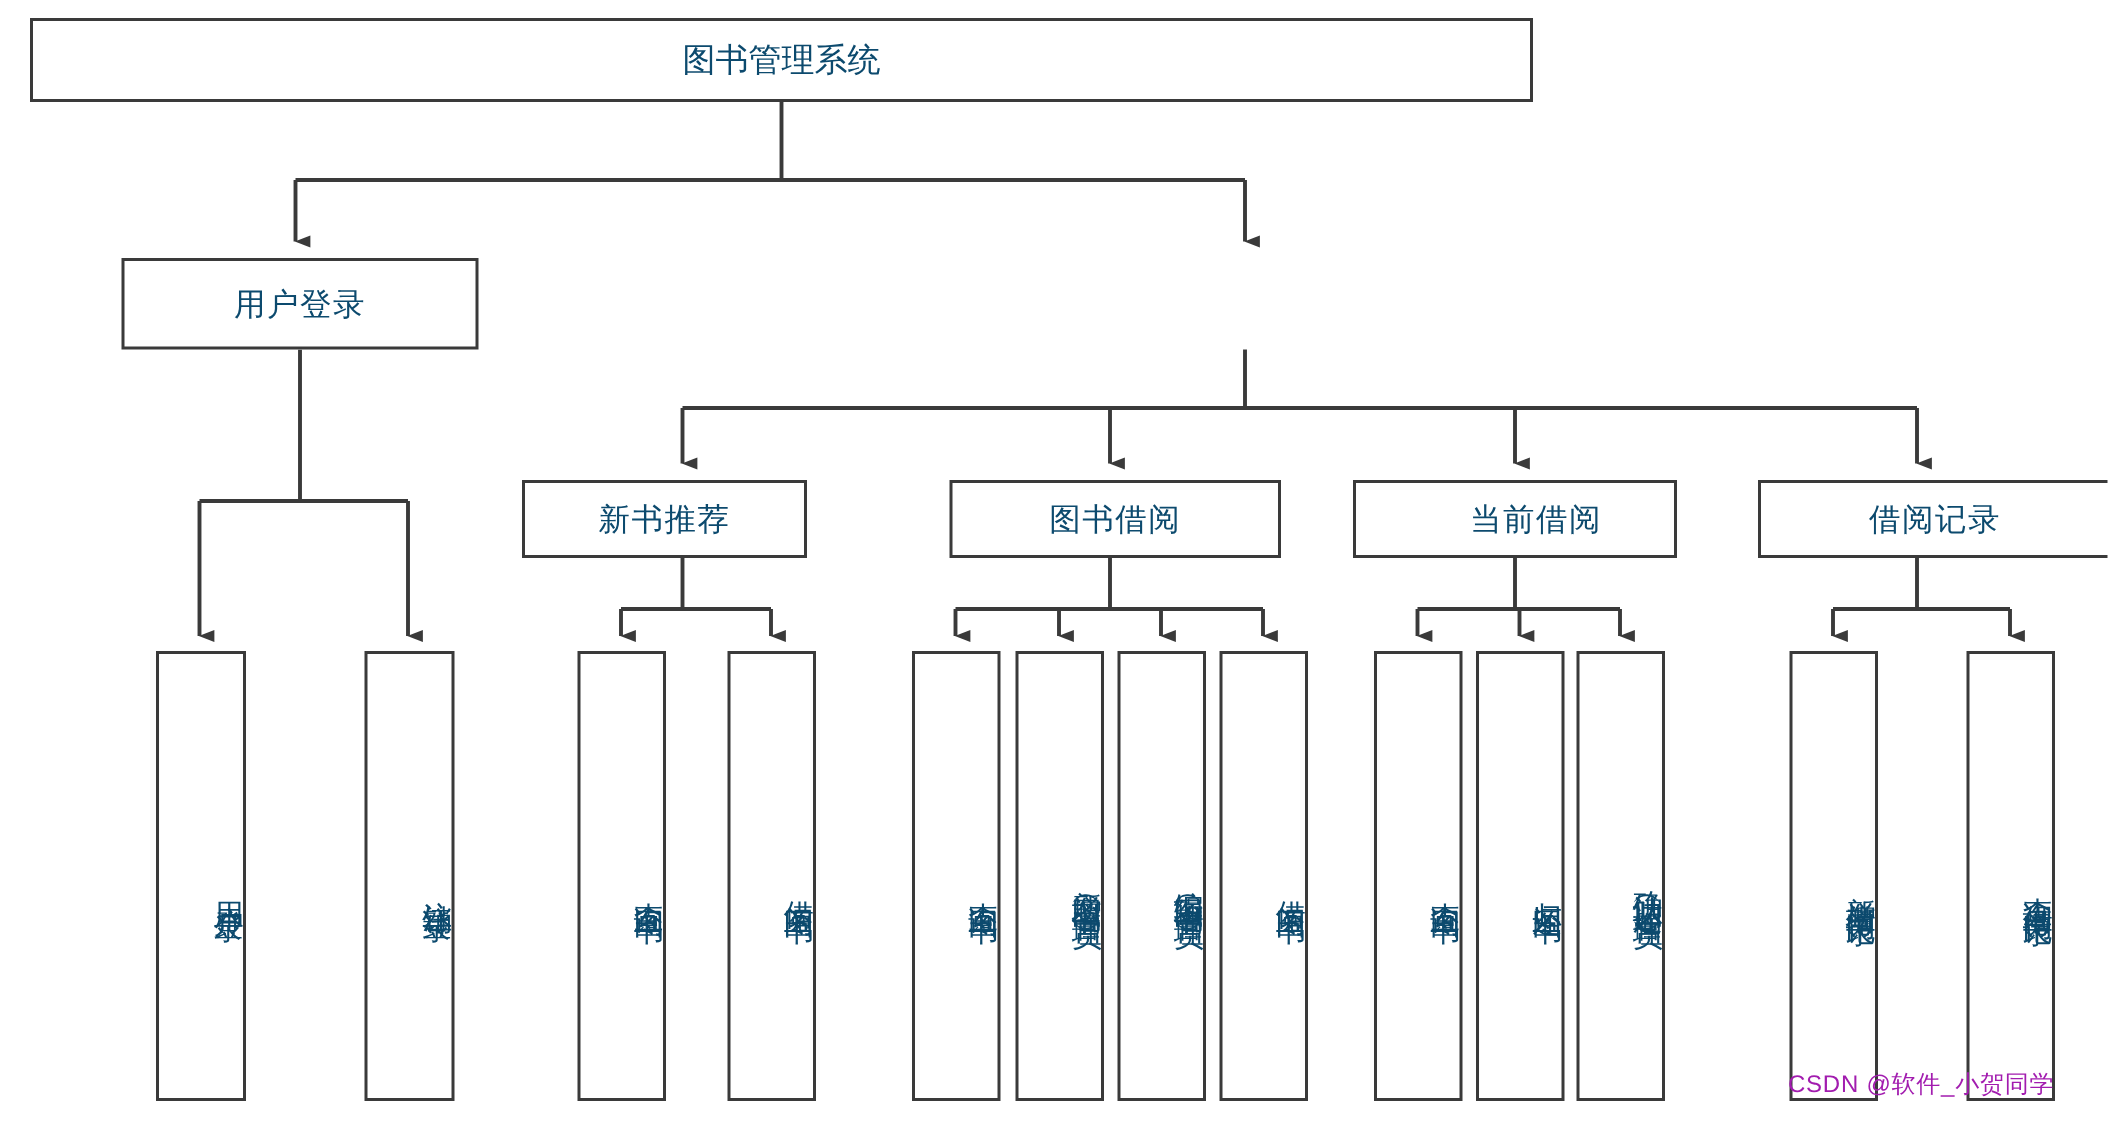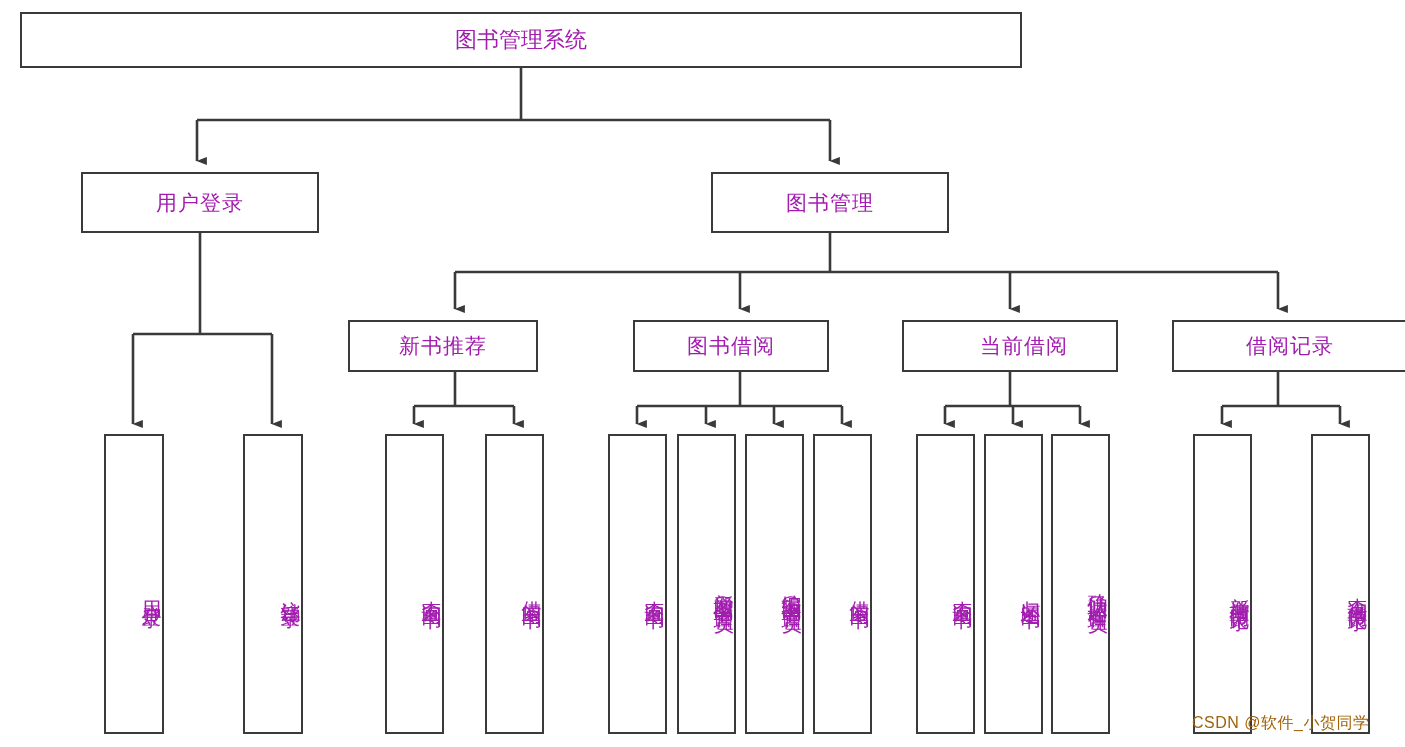--- a/index.html
+++ b/index.html
@@ -6,30 +6,30 @@
   body{width:1405px;height:747px;overflow:hidden;
        font-family:"Liberation Sans","DejaVu Sans",sans-serif;}
   #stage{position:relative;width:1405px;height:747px;background:#ffffff;}
 
   svg.wires{position:absolute;left:0;top:0;width:1405px;height:747px;
             pointer-events:none;}
 
   .node{position:absolute;box-sizing:border-box;
         background:#ffffff;border:2.5px solid #3a3a3a;
         display:flex;align-items:center;justify-content:center;
-        color:#a21caf;}
+        color:#0c4a6e;}
   .node.horiz{font-size:21px;letter-spacing:1px;white-space:nowrap;}
   .node.root{font-size:22px;}
   .node.leaf{writing-mode:vertical-rl;text-orientation:upright;
              font-size:20px;letter-spacing:3px;line-height:1.0;
              padding-top:14px;align-items:flex-start;justify-content:center;}
   .node.leaf span{writing-mode:vertical-rl;text-orientation:upright;}
 
   #watermark{position:absolute;left:1192px;top:713px;
-             font-size:16px;color:#a16207;white-space:nowrap;
+             font-size:16px;color:#a21caf;white-space:nowrap;
              letter-spacing:0.5px;}
 </style>
 </head>
 <body>
 
 <div id="stage">
 
   <svg class="wires" viewBox="0 0 1405 747" xmlns="http://www.w3.org/2000/svg">
     <defs>
       <marker id="arw" viewBox="0 0 10 12" refX="5" refY="11" markerWidth="9" markerHeight="11" orient="auto-start-reverse" markerUnits="userSpaceOnUse">
@@ -80,28 +80,25 @@
     </g>
   </svg>
 
   <div class="node root" style="left:20px;top:12px;width:1002px;height:56px;">
     <span>图书管理系统</span>
   </div>
 
   <div class="node horiz" style="left:81px;top:172px;width:238px;height:61px;">
     <span>用户登录</span>
   </div>
-  <div class="node horiz" style="left:711px;top:172px;width:238px;height:61px;">
-    <span>图书管理</span>
-  </div>
 
   <div class="node horiz" style="left:348px;top:320px;width:190px;height:52px;">
     <span>新书推荐</span>
   </div>
-  <div class="node horiz" style="left:633px;top:320px;width:196px;height:52px;">
+  <div class="node horiz" style="left:633px;top:320px;width:221px;height:52px;">
     <span>图书借阅</span>
   </div>
   <div class="node horiz" style="left:902px;top:320px;width:216px;height:52px;padding-left:28px;">
     <span>当前借阅</span>
   </div>
   <div class="node horiz" style="left:1172px;top:320px;width:236px;height:52px;">
     <span>借阅记录</span>
   </div>
 
   <div class="node leaf" style="left:104px;top:434px;width:60px;height:300px;">

